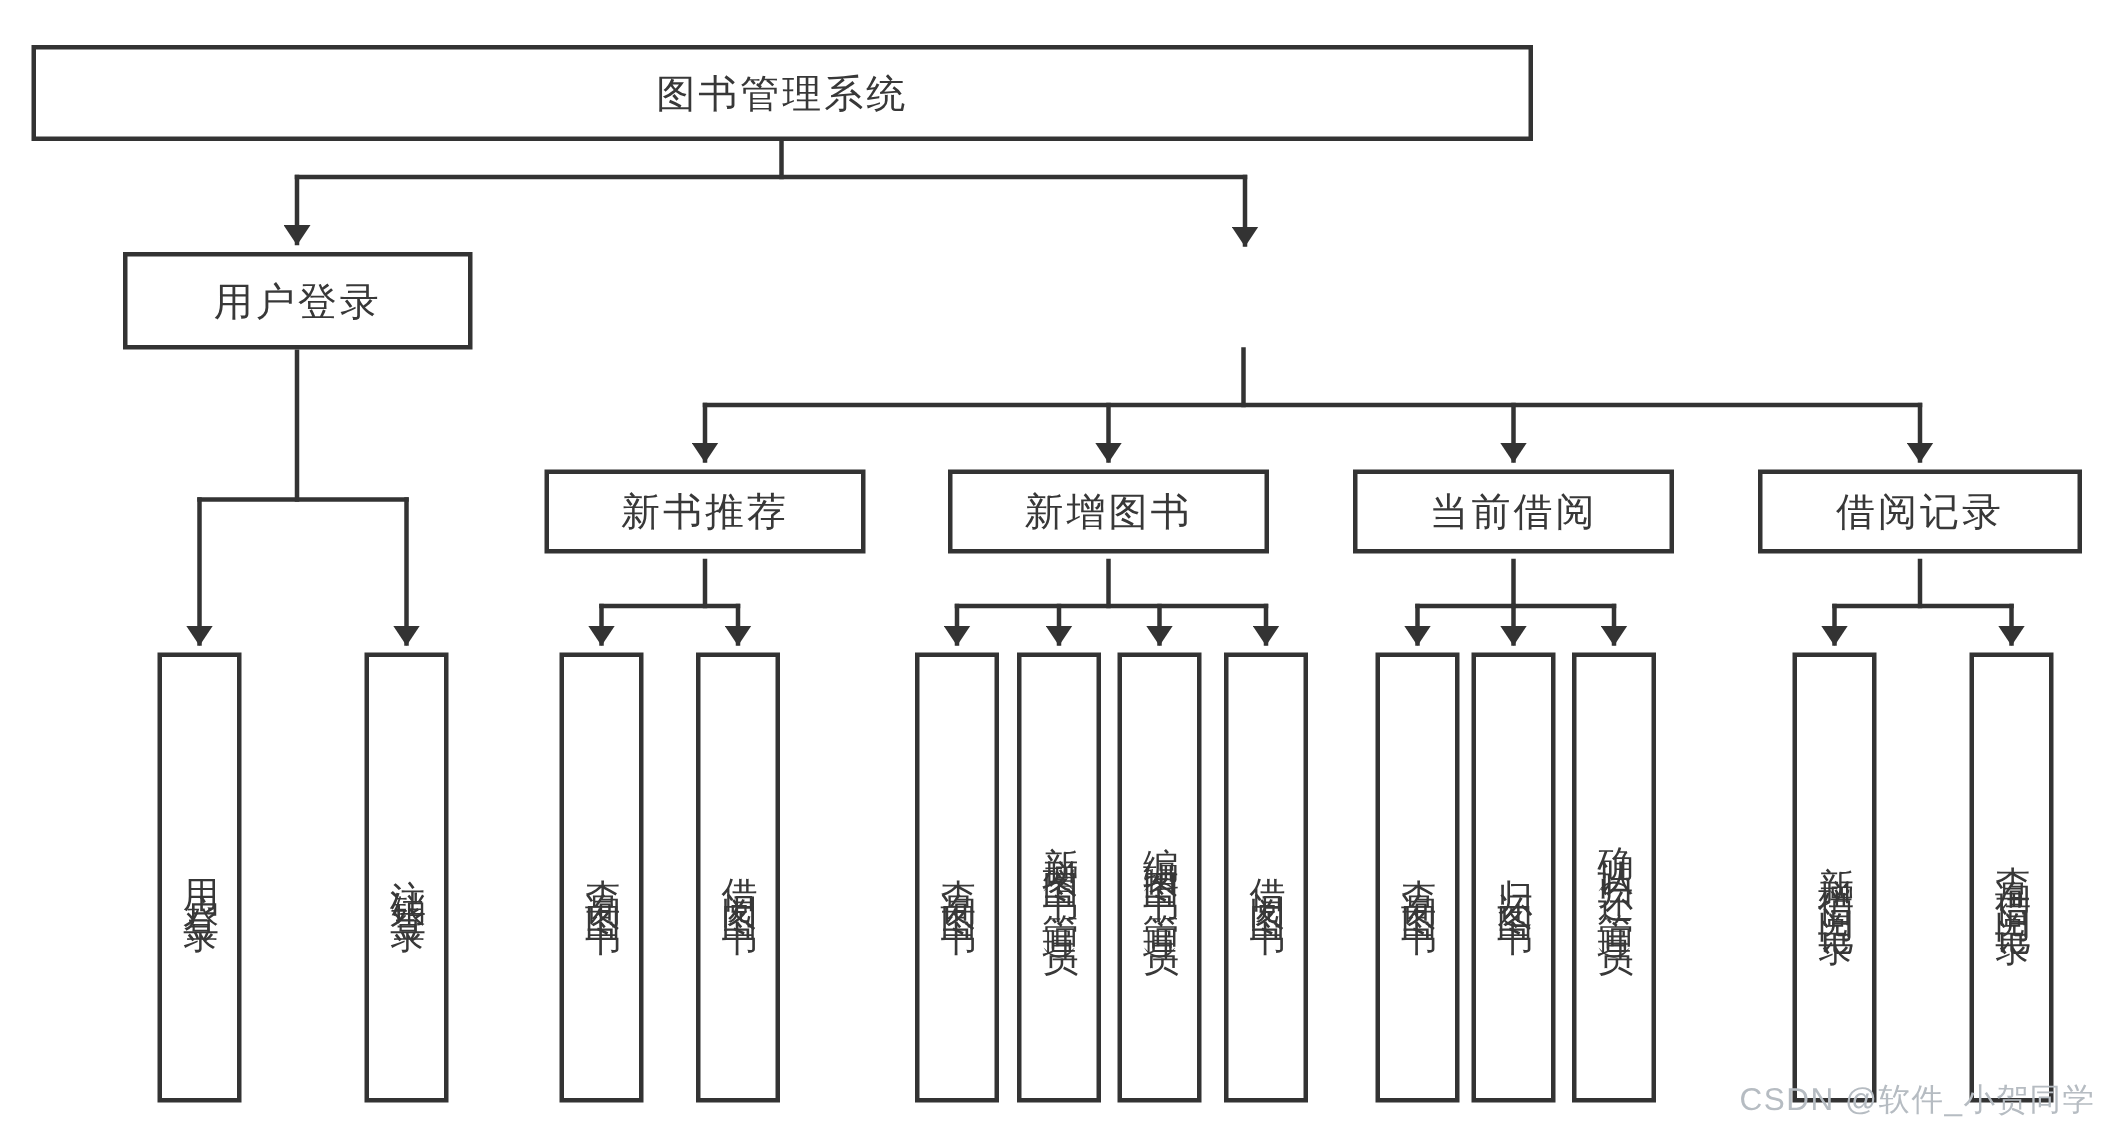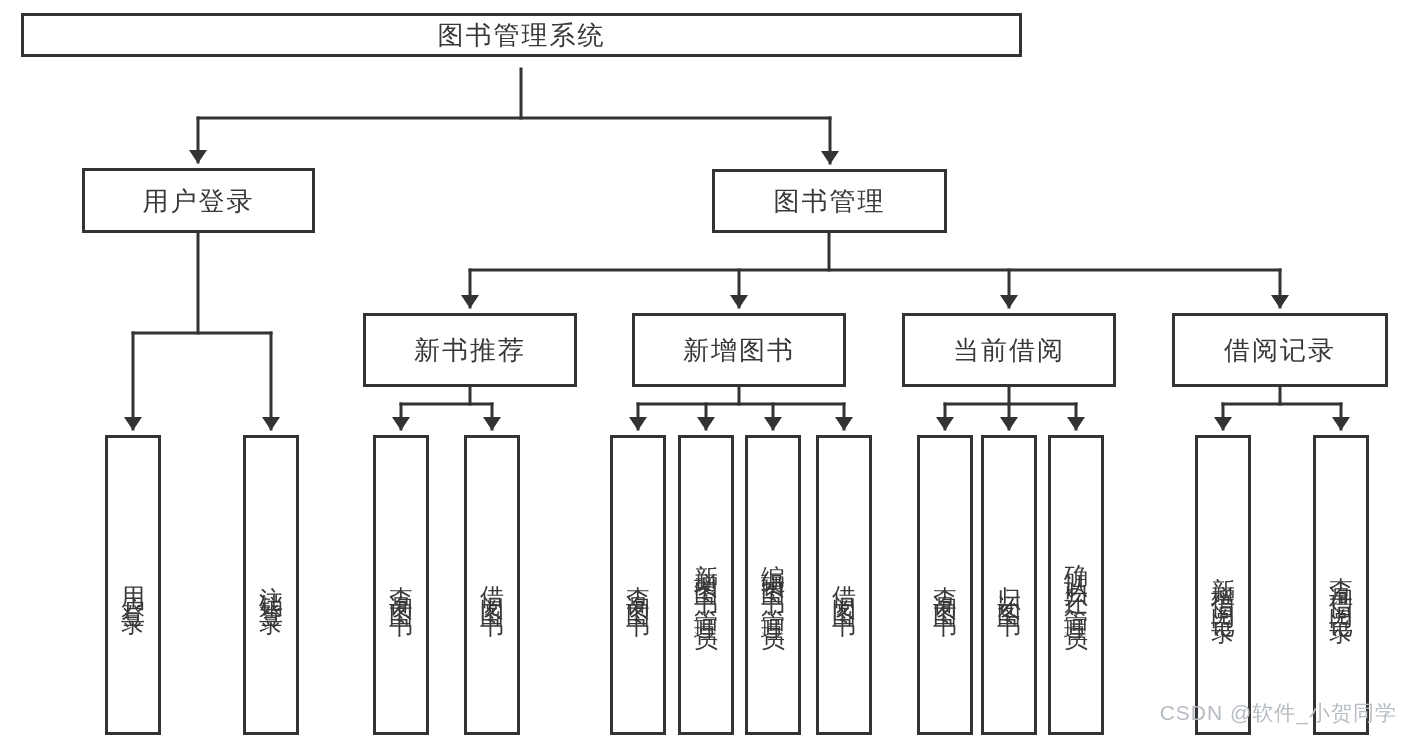--- a/index.html
+++ b/index.html
@@ -19,41 +19,41 @@
     position:absolute;
     background:var(--background);
     border:3px solid var(--line);
     display:flex;align-items:center;justify-content:center;
     text-align:center;
   }
   .hlabel{
     font-size:26px;line-height:1;letter-spacing:2px;color:var(--text);
     white-space:nowrap;
   }
-  .root{left:21px;top:13px;width:1001px;height:44px;}
+  .root{left:21px;top:30px;width:1001px;height:64px;}
   .l2a{left:82px;top:168px;width:233px;height:65px;}
   .l2b{left:712px;top:169px;width:235px;height:64px;}
-  .l3{top:313px;height:74px;width:214px;}
+  .l3{top:313px;height:56px;width:214px;}
   .l3a{left:363px;}
   .l3b{left:632px;}
   .l3c{left:902px;justify-content:center;}
   .l3d{left:1172px;width:216px;}
   .leaf{top:435px;width:56px;height:300px;position:absolute;}
   .vlabel{
     writing-mode:vertical-rl;text-orientation:mixed;
     font-size:24px;line-height:1;letter-spacing:9px;color:var(--text);
     white-space:nowrap;
   }
   .lf1{left:105px;}  .lf2{left:243px;}
   .lf3{left:373px;}  .lf4{left:464px;}
   .lf5{left:610px;}  .lf6{left:678px;}  .lf7{left:745px;}  .lf8{left:816px;}
   .lf9{left:917px;}  .lf10{left:981px;} .lf11{left:1048px;}
   .lf12{left:1195px;}.lf13{left:1313px;}
   .watermark{
-    position:absolute;right:8px;bottom:20px;
+    position:absolute;right:8px;bottom:0;
     font-size:21px;color:var(--watermark);letter-spacing:1px;
     white-space:nowrap;
     text-align:right;
   }
 </style>
 </head>
 <body>
 
 <div class="canvas">
 
@@ -105,23 +105,20 @@
     <path class="wire" d="M1341,404 V429" marker-end="url(#arrow)"></path>
   </svg>
 
   <div class="box root">
     <span class="hlabel">图书管理系统</span>
   </div>
 
   <div class="box l2a">
     <span class="hlabel">用户登录</span>
   </div>
-  <div class="box l2b">
-    <span class="hlabel">图书管理</span>
-  </div>
 
   <div class="box l3 l3a">
     <span class="hlabel">新书推荐</span>
   </div>
   <div class="box l3 l3b">
     <span class="hlabel">新增图书</span>
   </div>
   <div class="box l3 l3c">
     <span class="hlabel">当前借阅</span>
   </div>

